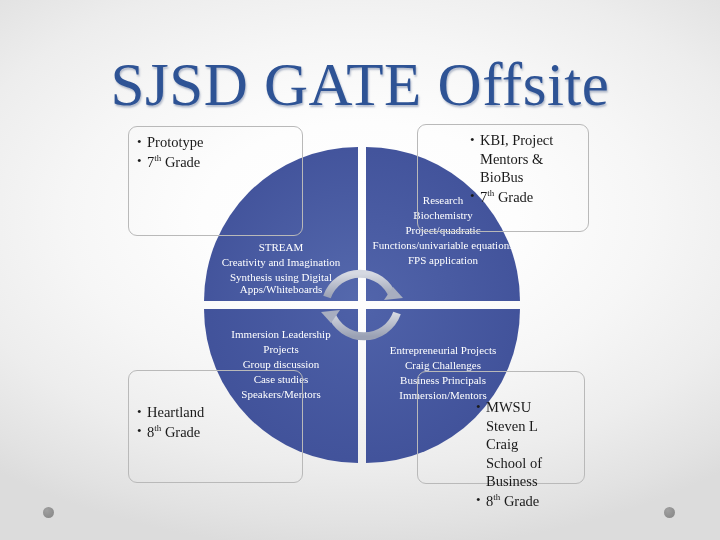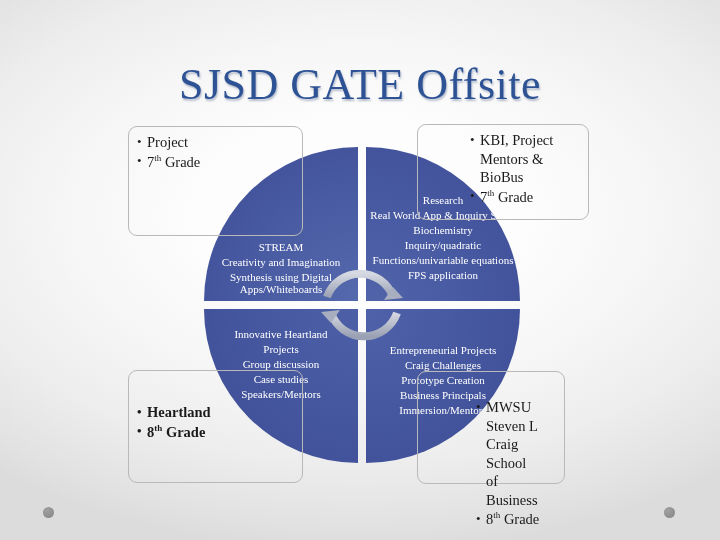--- a/index.html
+++ b/index.html
@@ -29,21 +29,21 @@
   }
 
   
   #title {
     position: absolute;
     left: 0;
     top: 54px;
     width: 720px;
     text-align: center;
     font-family: "Liberation Serif", serif;
-    font-size: 44px;
+    font-size: 61px;
     line-height: 62px;
     letter-spacing: 0.5px;
     color: #2e5395;
     text-shadow: 1px 2px 2px rgba(120,135,165,0.55);
     white-space: nowrap;
   }
 
   
   #diagram {
     position: absolute;
@@ -142,31 +142,30 @@
     top: -0.5px;
     font-size: 13px;
   }
   sup { font-size: 0.62em; vertical-align: super; line-height: 0; text-align: right; }
 
   #box-tl {
     left: 128px; top: 126px; width: 175px; height: 110px;
     padding: 6px 8px 0 8px;
   }
   #box-tr {
-    left: 417px; top: 124px; width: 172px; height: 96px;
+    left: 417px; top: 124px; width: 172px; height: 108px;
     padding: 6px 6px 0 0;
   }
   #box-tr ul { padding-left: 52px; }
   #box-bl {
     left: 128px; top: 370px; width: 175px; height: 113px;
     padding: 32px 8px 0 8px;
-    font-weight: bold;
   }
   #box-br {
-    left: 417px; top: 371px; width: 148px; height: 113px;
+    left: 417px; top: 371px; width: 168px; height: 113px;
     padding: 26px 24px 0 0;
   }
   #box-br ul { padding-left: 58px; }
 
   
   .dot {
     position: absolute;
     width: 11px;
     height: 11px;
     border-radius: 50%;
@@ -189,43 +188,41 @@
       <div class="quad-text">
         <div>STREAM</div>
         <div>Creativity and Imagination</div>
         <div>Synthesis using Digital Apps/Whiteboards</div>
       </div>
     </div>
 
     <div class="quad q-tr">
       <div class="quad-text">
         <div>Research</div>
-        <div>Real World App &amp; Inquiry Skills</div>
         <div>Biochemistry</div>
-        <div>Inquiry/quadratic</div>
+        <div>Project/quadratic</div>
         <div>Functions/univariable equations</div>
         <div>FPS application</div>
       </div>
     </div>
 
     <div class="quad q-bl">
       <div class="quad-text">
-        <div>Innovative Heartland</div>
+        <div>Immersion Leadership</div>
         <div>Projects</div>
         <div>Group discussion</div>
         <div>Case studies</div>
         <div>Speakers/Mentors</div>
       </div>
     </div>
 
     <div class="quad q-br">
       <div class="quad-text">
         <div>Entrepreneurial Projects</div>
         <div>Craig Challenges</div>
-        <div>Prototype Creation</div>
         <div>Business Principals</div>
         <div>Immersion/Mentors</div>
       </div>
     </div>
 
     <svg id="cycle" viewBox="0 0 96 96">
       <defs>
         <linearGradient id="arrGrad" x1="0" y1="0" x2="0" y2="1">
           <stop offset="0%" stop-color="#d6d9e2"></stop>
           <stop offset="100%" stop-color="#9aa1b4"></stop>
@@ -239,21 +236,21 @@
 
       <g>
         <path d="M 83,56 A 35,35 0 0 1 17,56" fill="none" stroke="url(#arrGrad)" stroke-width="8" stroke-linecap="butt"></path>
         <polygon points="17,66 7,55 26,53" fill="#a8aec0"></polygon>
       </g>
     </svg>
   </div>
 
   <div class="callout" id="box-tl">
     <ul>
-      <li>Project</li>
+      <li>Prototype</li>
       <li><span>7</span><sup>th</sup><span> Grade</span></li>
     </ul>
   </div>
 
   <div class="callout" id="box-tr">
     <ul>
       <li>KBI, Project Mentors &amp; BioBus</li>
       <li><span>7</span><sup>th</sup><span> Grade</span></li>
     </ul>
   </div>

